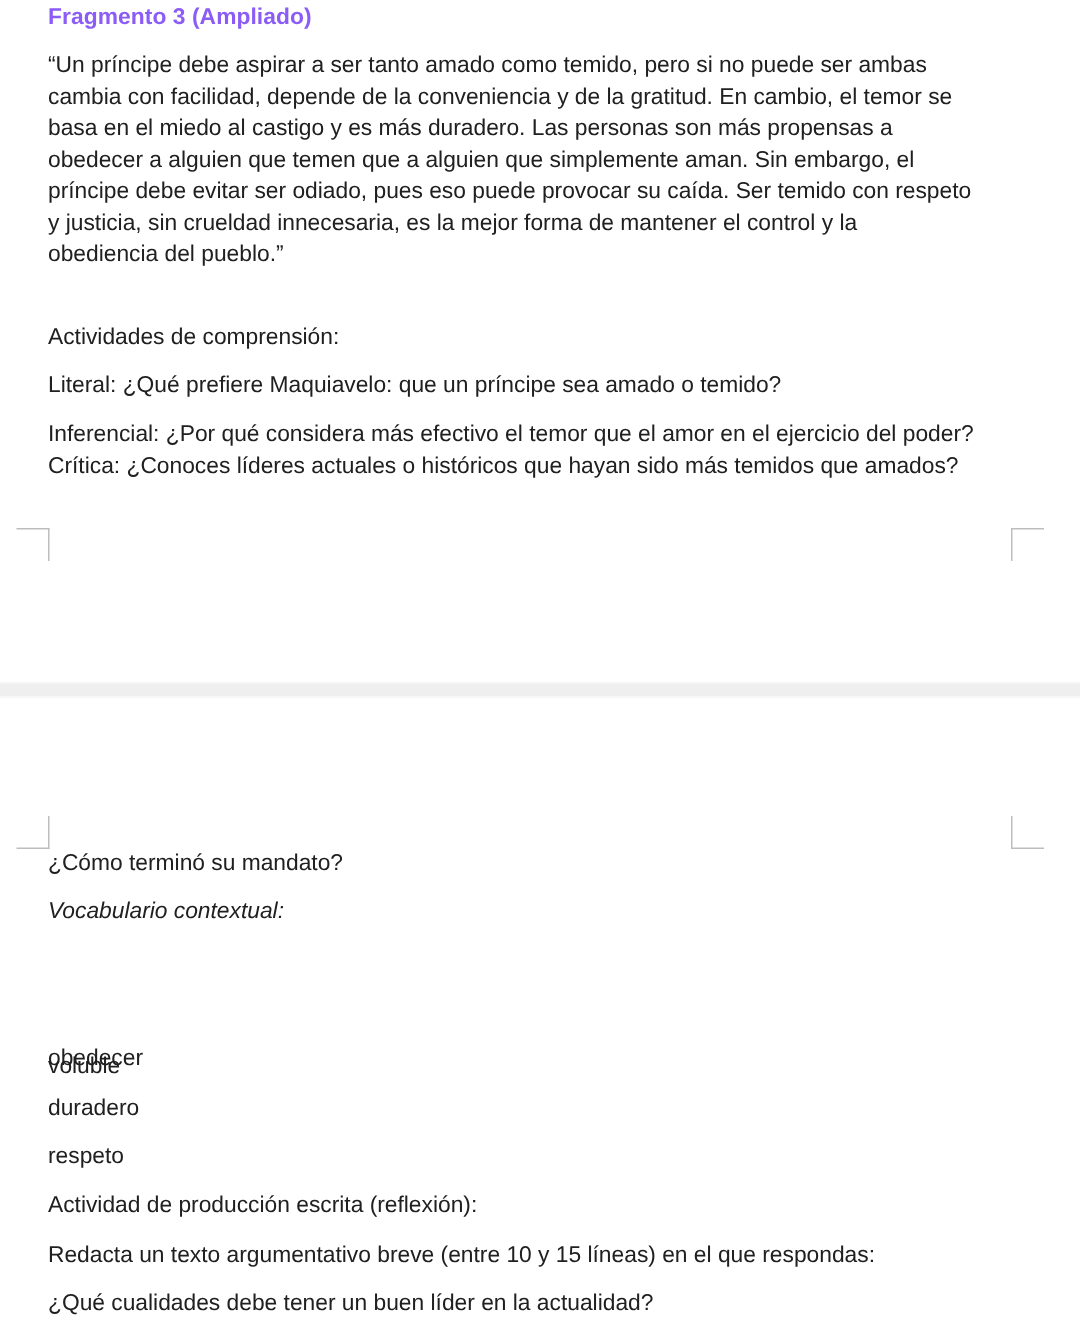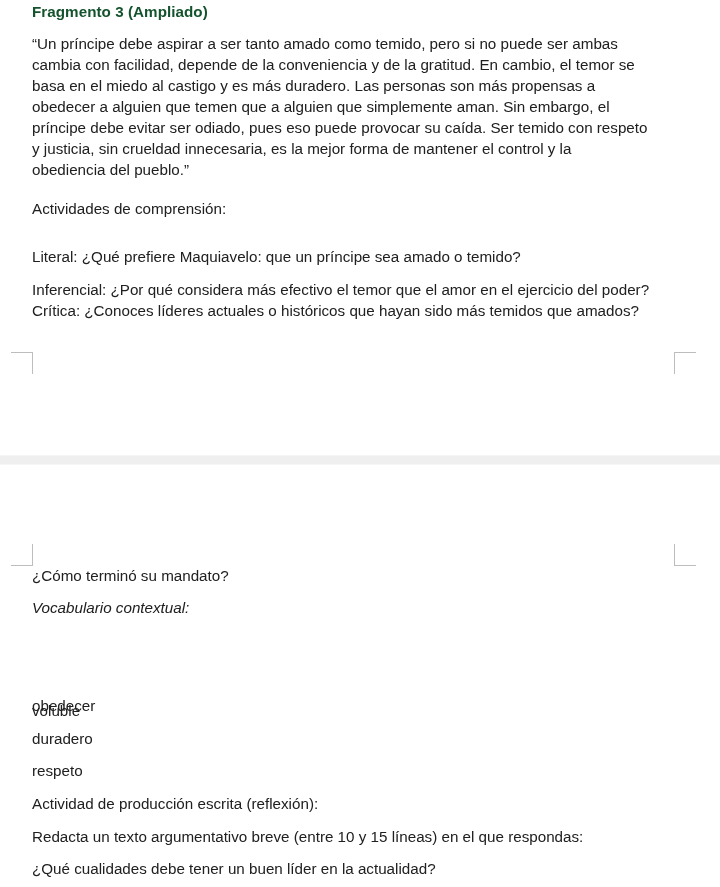--- a/index.html
+++ b/index.html
@@ -19,21 +19,21 @@
     .line {
       position: absolute;
       left: 32px;
       white-space: nowrap;
       line-height: 21px;
       height: 21px;
     }
     .title {
       font-weight: bold;
       font-size: 15.2px;
-      color: #14532d;
+      color: #8b5cf6;
       letter-spacing: 0.05px;
     }
     .para {
       position: absolute;
       left: 32px;
       top: 33px;
       width: 660px;
       line-height: 21px;
     }
     .para .pl {
@@ -73,21 +73,21 @@
   <div class="para">
     <span class="pl">“Un príncipe debe aspirar a ser tanto amado como temido, pero si no puede ser ambas</span>
     <span class="pl">cambia con facilidad, depende de la conveniencia y de la gratitud. En cambio, el temor se</span>
     <span class="pl">basa en el miedo al castigo y es más duradero. Las personas son más propensas a</span>
     <span class="pl">obedecer a alguien que temen que a alguien que simplemente aman. Sin embargo, el</span>
     <span class="pl">príncipe debe evitar ser odiado, pues eso puede provocar su caída. Ser temido con respeto</span>
     <span class="pl">y justicia, sin crueldad innecesaria, es la mejor forma de mantener el control y la</span>
     <span class="pl">obediencia del pueblo.”</span>
   </div>
 
-  <div class="line" style="top:198px;">Actividades de comprensión:</div>
+  <div class="line" style="top:214px;">Actividades de comprensión:</div>
   <div class="line" style="top:246px;">Literal: ¿Qué prefiere Maquiavelo: que un príncipe sea amado o temido?</div>
   <div class="line" style="top:279px;">Inferencial: ¿Por qué considera más efectivo el temor que el amor en el ejercicio del poder?</div>
   <div class="line" style="top:300px;">Crítica: ¿Conoces líderes actuales o históricos que hayan sido más temidos que amados?</div>
 
   <div class="corner tl"></div>
   <div class="corner tr"></div>
 </div>
 
 <div class="page-break"></div>
 

